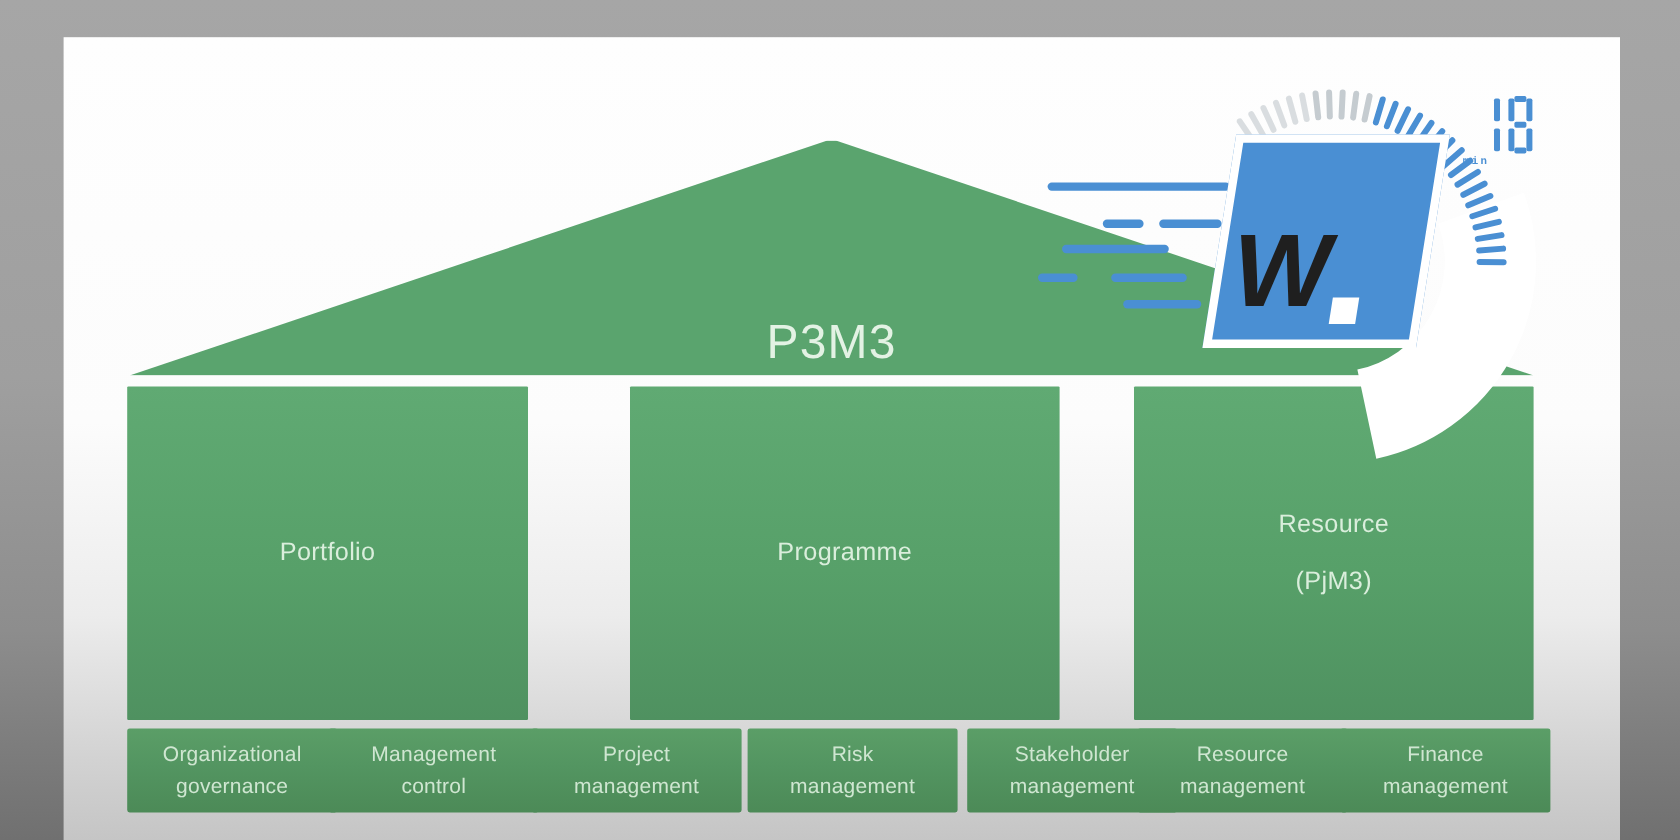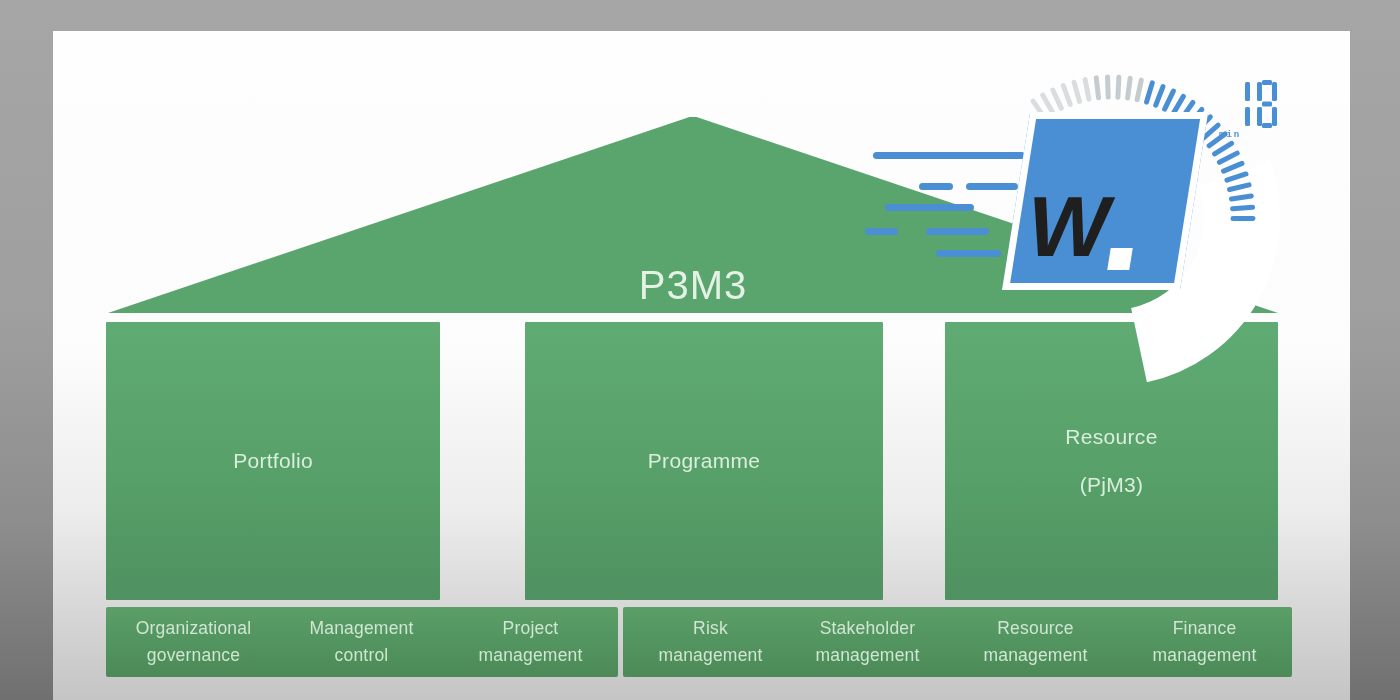--- a/index.html
+++ b/index.html
@@ -106,21 +106,21 @@
       <span>control</span>
     </div>
     <div class="foundation" style="left:390px">
       <span>Project</span>
       <span>management</span>
     </div>
     <div class="foundation" style="left:570px">
       <span>Risk</span>
       <span>management</span>
     </div>
-    <div class="foundation" style="left:727px">
+    <div class="foundation" style="left:753px">
       <span>Stakeholder</span>
       <span>management</span>
     </div>
     <div class="foundation" style="left:895px">
       <span>Resource</span>
       <span>management</span>
     </div>
     <div class="foundation" style="left:1064px">
       <span>Finance</span>
       <span>management</span>

